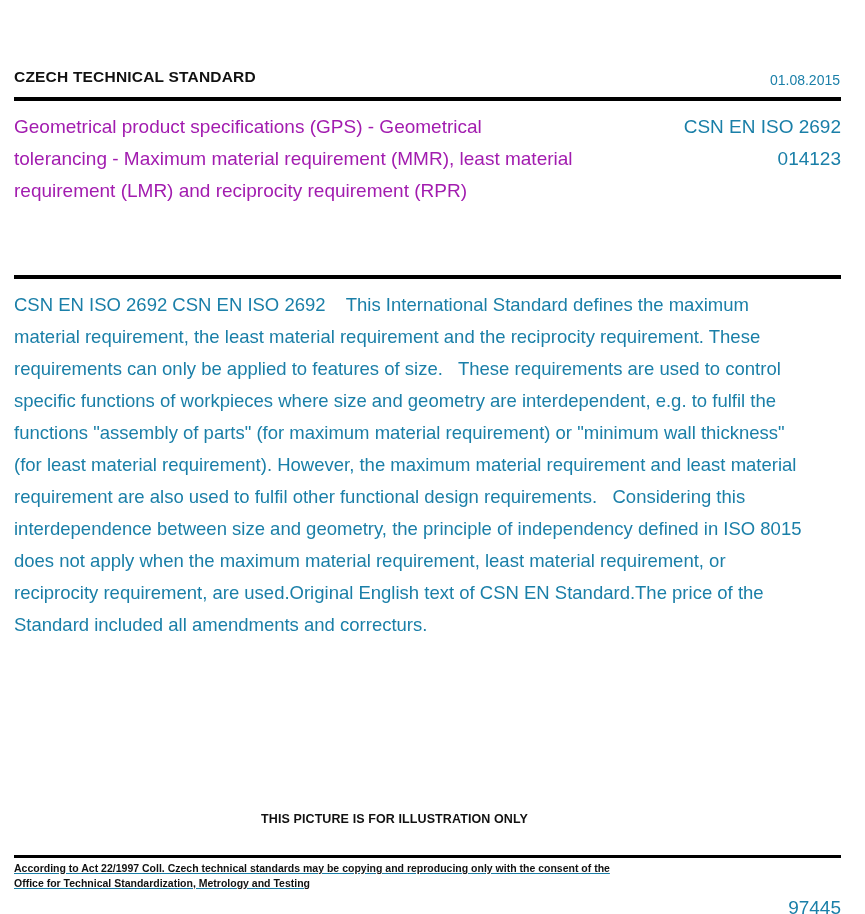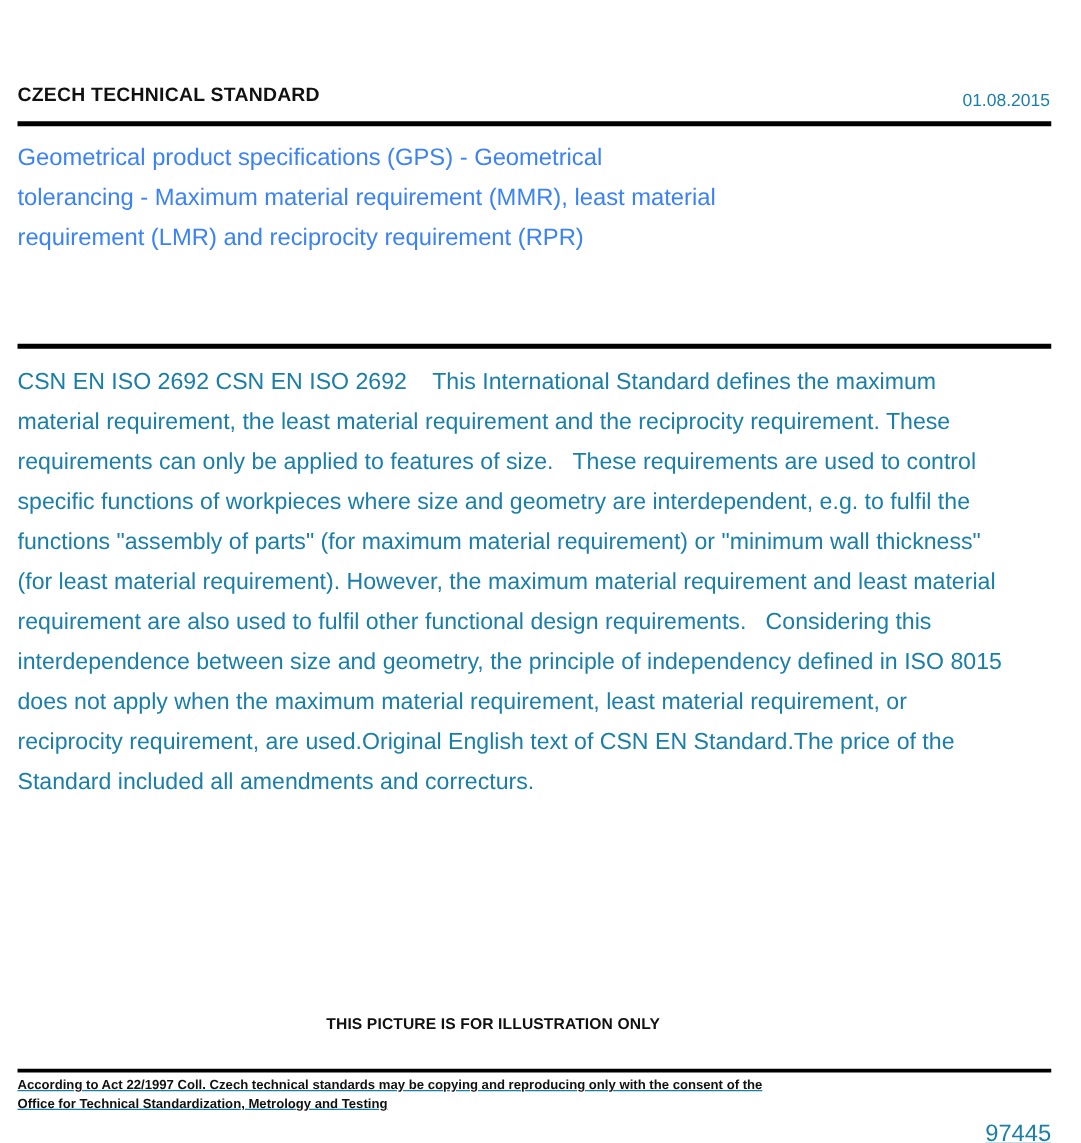--- a/index.html
+++ b/index.html
@@ -73,21 +73,21 @@
     top: 111px;
     width: 827px;
   }
   .title-left {
     position: absolute;
     left: 0;
     top: 0;
     width: 560px;
     font-size: 19px;
     line-height: 32px;
-    color: #3b82f6;
+    color: #a21caf;
   }
   .title-right {
     position: absolute;
     right: 0;
     top: 0;
     width: 260px;
     text-align: right;
     font-size: 19px;
     line-height: 32px;
     color: #1a7fa8;
@@ -153,20 +153,22 @@
   <div class="header-row">
     <div class="std-kind">CZECH TECHNICAL STANDARD</div>
     <div class="std-date">01.08.2015</div>
   </div>
 
   <div class="rule rule-top"></div>
 
   <div class="title-block">
     <div class="title-left">Geometrical product specifications (GPS) - Geometrical tolerancing - Maximum material requirement (MMR), least material requirement (LMR) and reciprocity requirement (RPR)</div>
     <div class="title-right">
+      <div>CSN EN ISO 2692</div>
+      <div>014123</div>
     </div>
   </div>
 
   <div class="rule rule-mid"></div>
 
   <div class="abstract">CSN EN ISO 2692 CSN EN ISO 2692    This International Standard defines the maximum material requirement, the least material requirement and the reciprocity requirement. These requirements can only be applied to features of size.   These requirements are used to control specific functions of workpieces where size and geometry are interdependent, e.g. to fulfil the functions "assembly of parts" (for maximum material requirement) or "minimum wall thickness" (for least material requirement). However, the maximum material requirement and least material requirement are also used to fulfil other functional design requirements.   Considering this interdependence between size and geometry, the principle of independency defined in ISO 8015 does not apply when the maximum material requirement, least material requirement, or reciprocity requirement, are used.Original English text of CSN EN Standard.The price of the Standard included all amendments and correcturs.</div>
 
   <div class="illus-note">THIS PICTURE IS FOR ILLUSTRATION ONLY</div>
 
   <div class="rule rule-bottom"></div>

